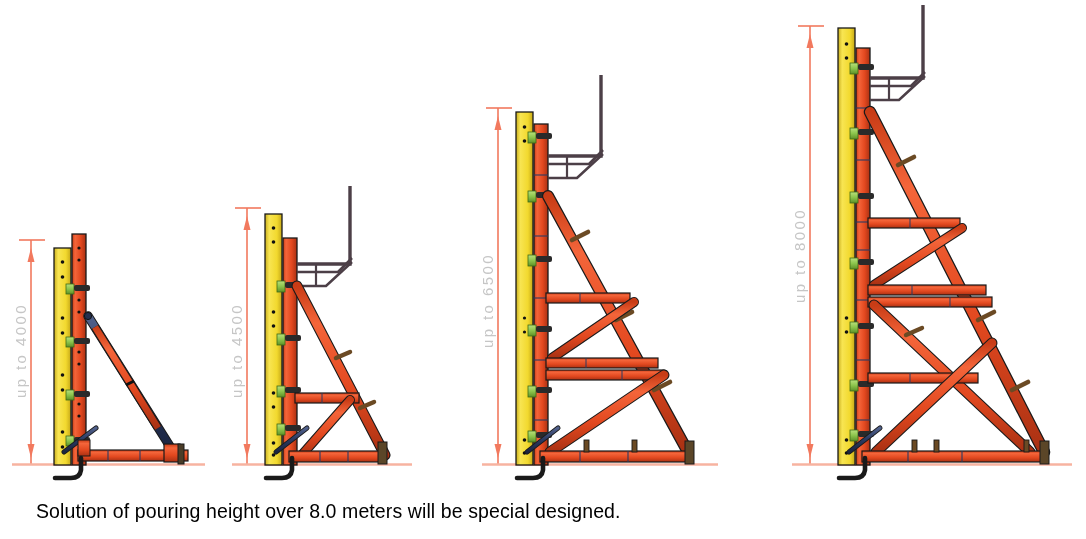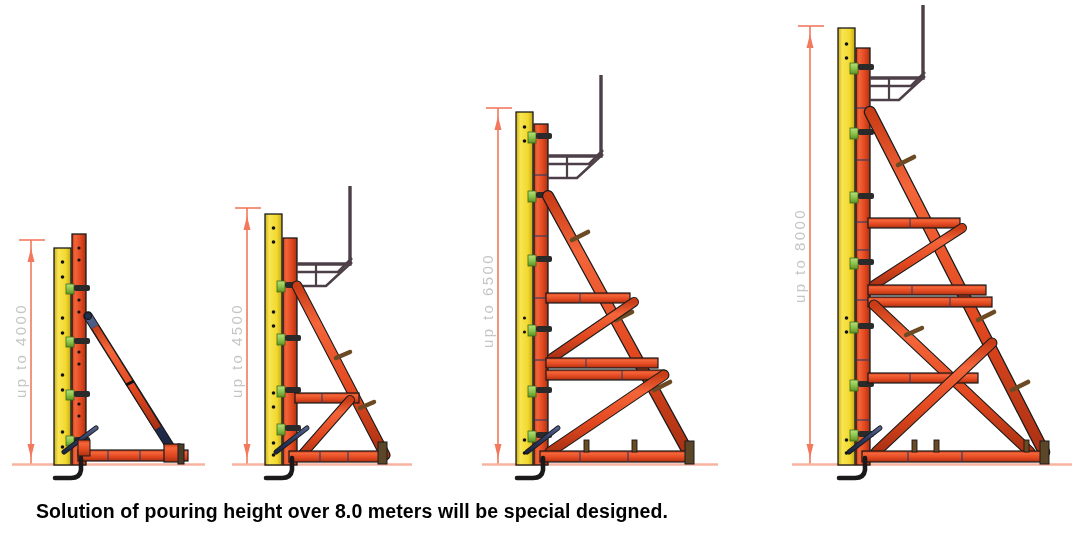--- a/index.html
+++ b/index.html
@@ -27,21 +27,21 @@
     width: 1086px;
     height: 485px;
     display: block;
   }
   #caption {
     position: absolute;
     left: 36px;
     top: 500px;
     font-family: "Liberation Sans", sans-serif;
     font-size: 19.5px;
-    font-weight: 700;
+    font-weight: 400;
     color: #000000;
     letter-spacing: 0.1px;
     white-space: nowrap;
   }
   .dim-label {
     font-family: "Liberation Sans", sans-serif;
     font-size: 15px;
     letter-spacing: 2.4px;
     fill: #c6c6c6;
   }

